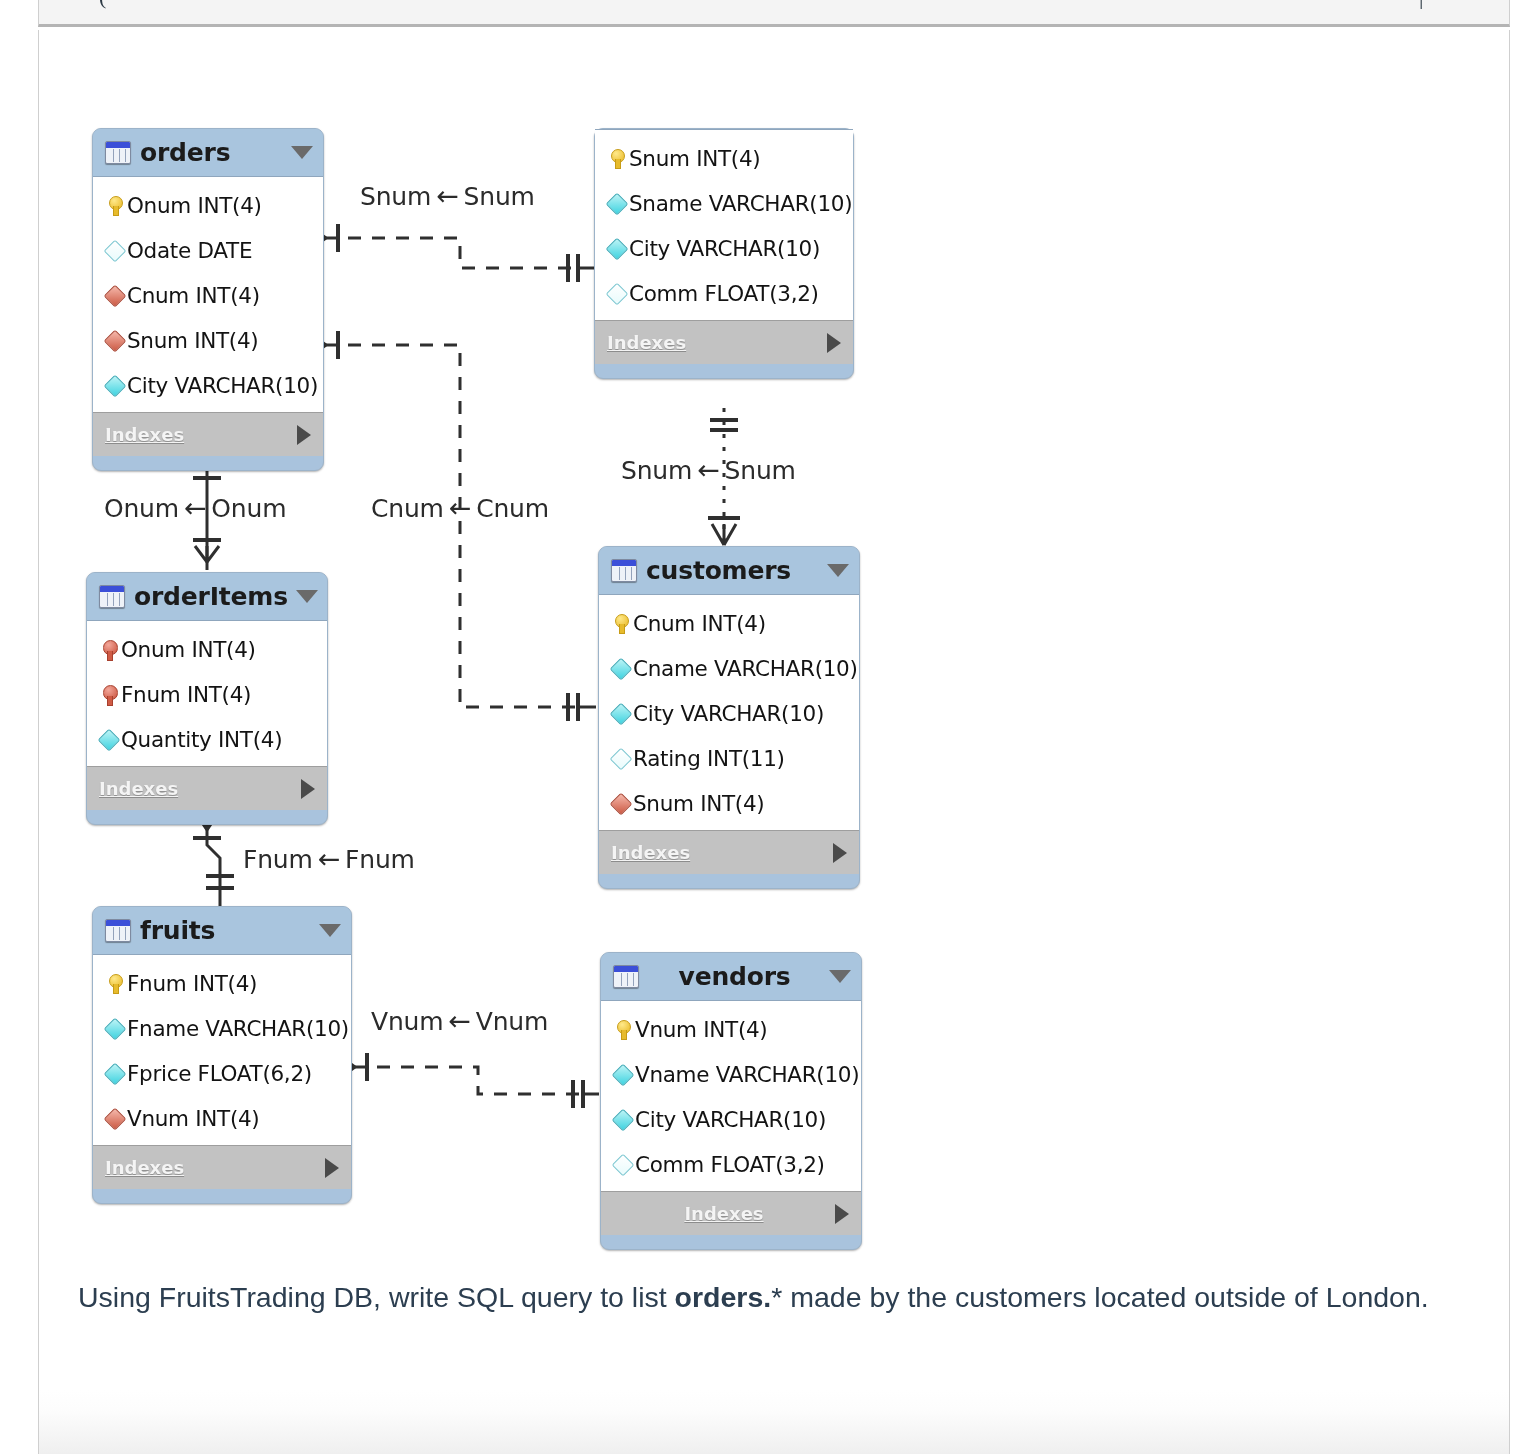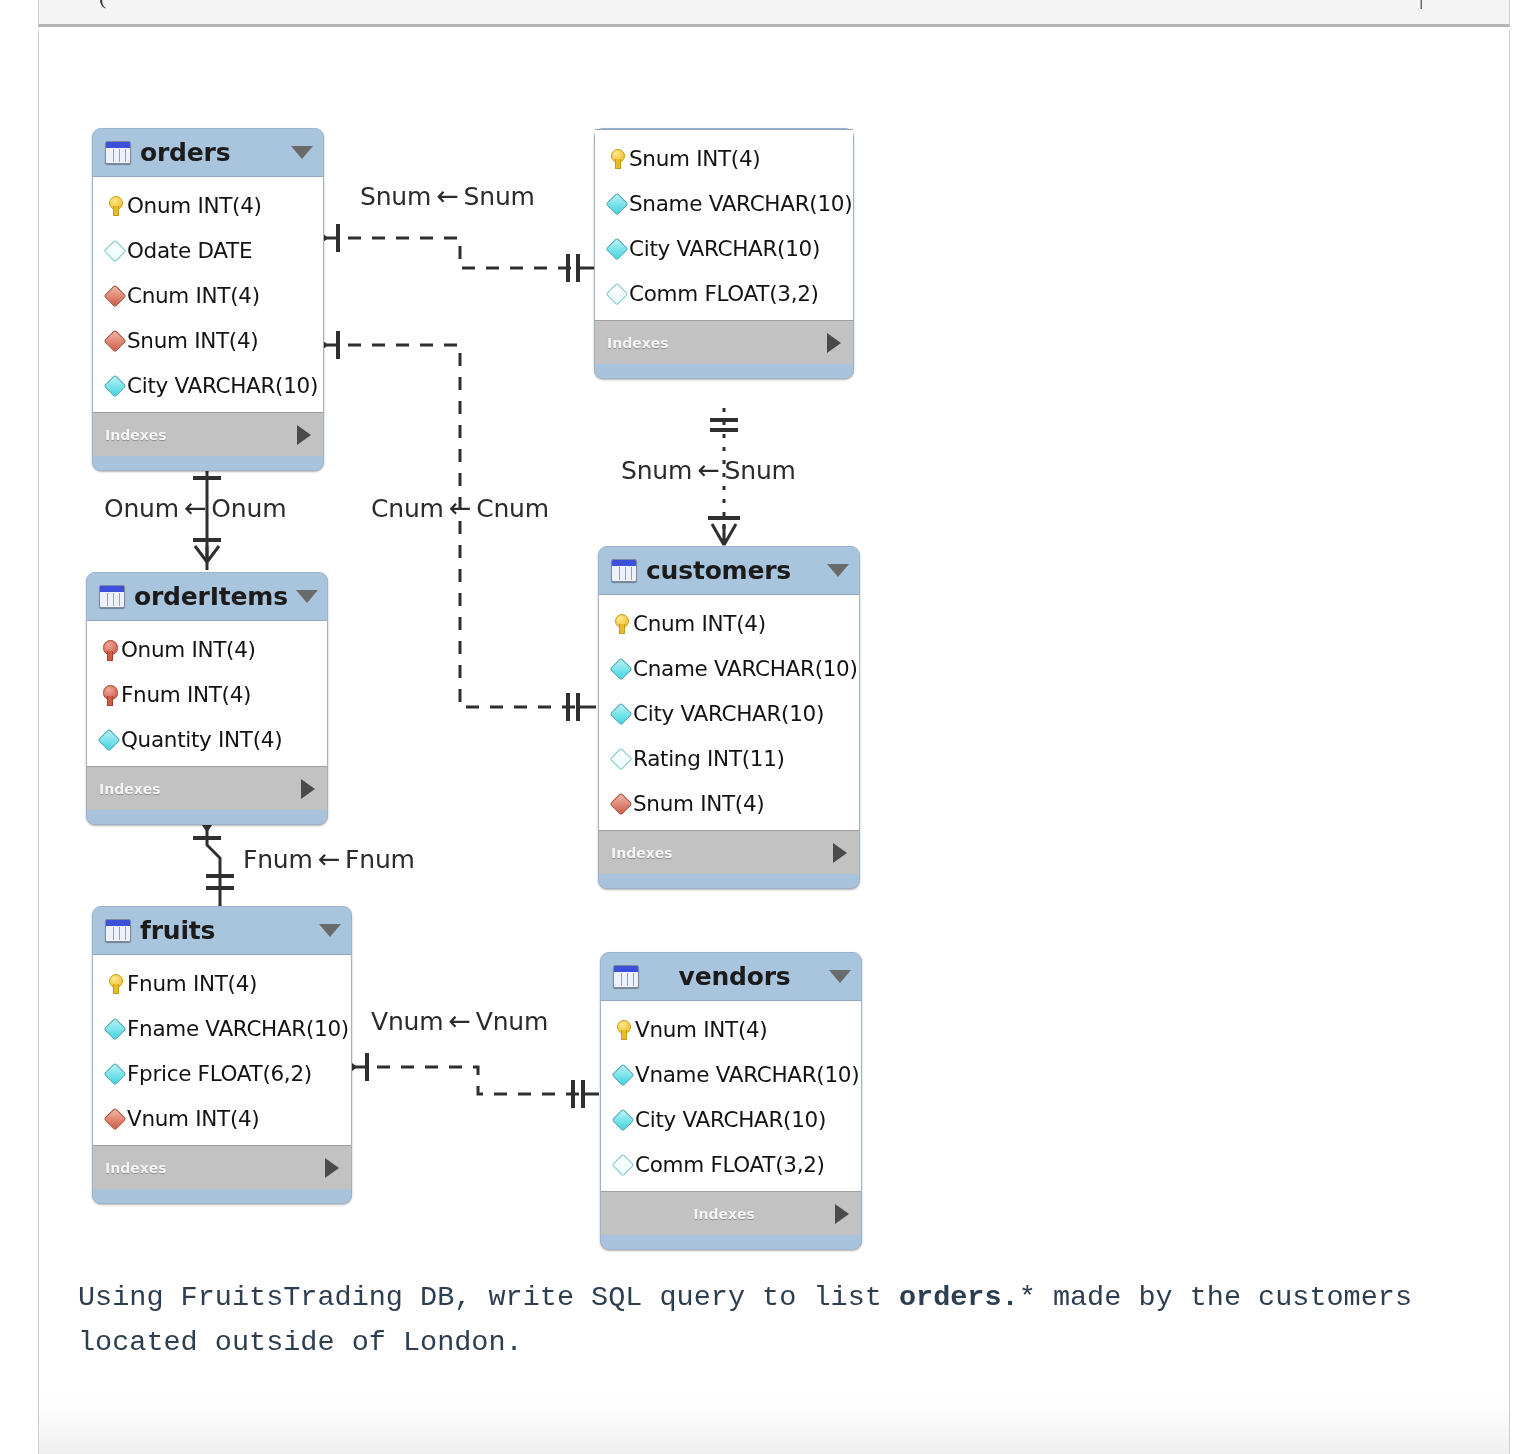--- a/index.html
+++ b/index.html
@@ -182,25 +182,26 @@
   .entity-indexes {
     height: 44px;
     background: #c2c2c2;
     display: flex;
     align-items: center;
     padding: 0 12px 0 12px;
     border-top: 1px solid #9e9e9e;
   }
   .entity-indexes .idx-label {
     flex: 1 1 auto;
-    font-size: 14px;
+    font-size: 18px;
     font-weight: bold;
     color: #f4f4f4;
     text-shadow: 0 1px 1px rgba(0,0,0,0.28);
     font-family: "DejaVu Sans", sans-serif;
+    text-decoration: underline;
   }
   .caret-right {
     width: 0; height: 0;
     border-top: 10px solid transparent;
     border-bottom: 10px solid transparent;
     border-left: 14px solid #4a4a4a;
     flex: 0 0 auto;
   }
 
   
@@ -214,21 +215,21 @@
   }
   .rel-label .arrow { padding: 0 5px; font-size: 27px; }
 
   
   #question {
     position: absolute;
     left: 78px; top: 1275px; width: 1390px;
     font-size: 28.5px;
     line-height: 1.58;
     color: #2c3e50;
-    font-family: Liberation Mono, monospace;
+    font-family: Liberation Sans, sans-serif;
   }
   #question b { font-weight: bold; }
 </style>
 </head>
 <body>
 
 <div id="page-top-strip">
   <span class="clip-glyph" style="left:60px;">(</span>
   <span class="clip-glyph" style="left:1380px;">|</span>
 </div>

